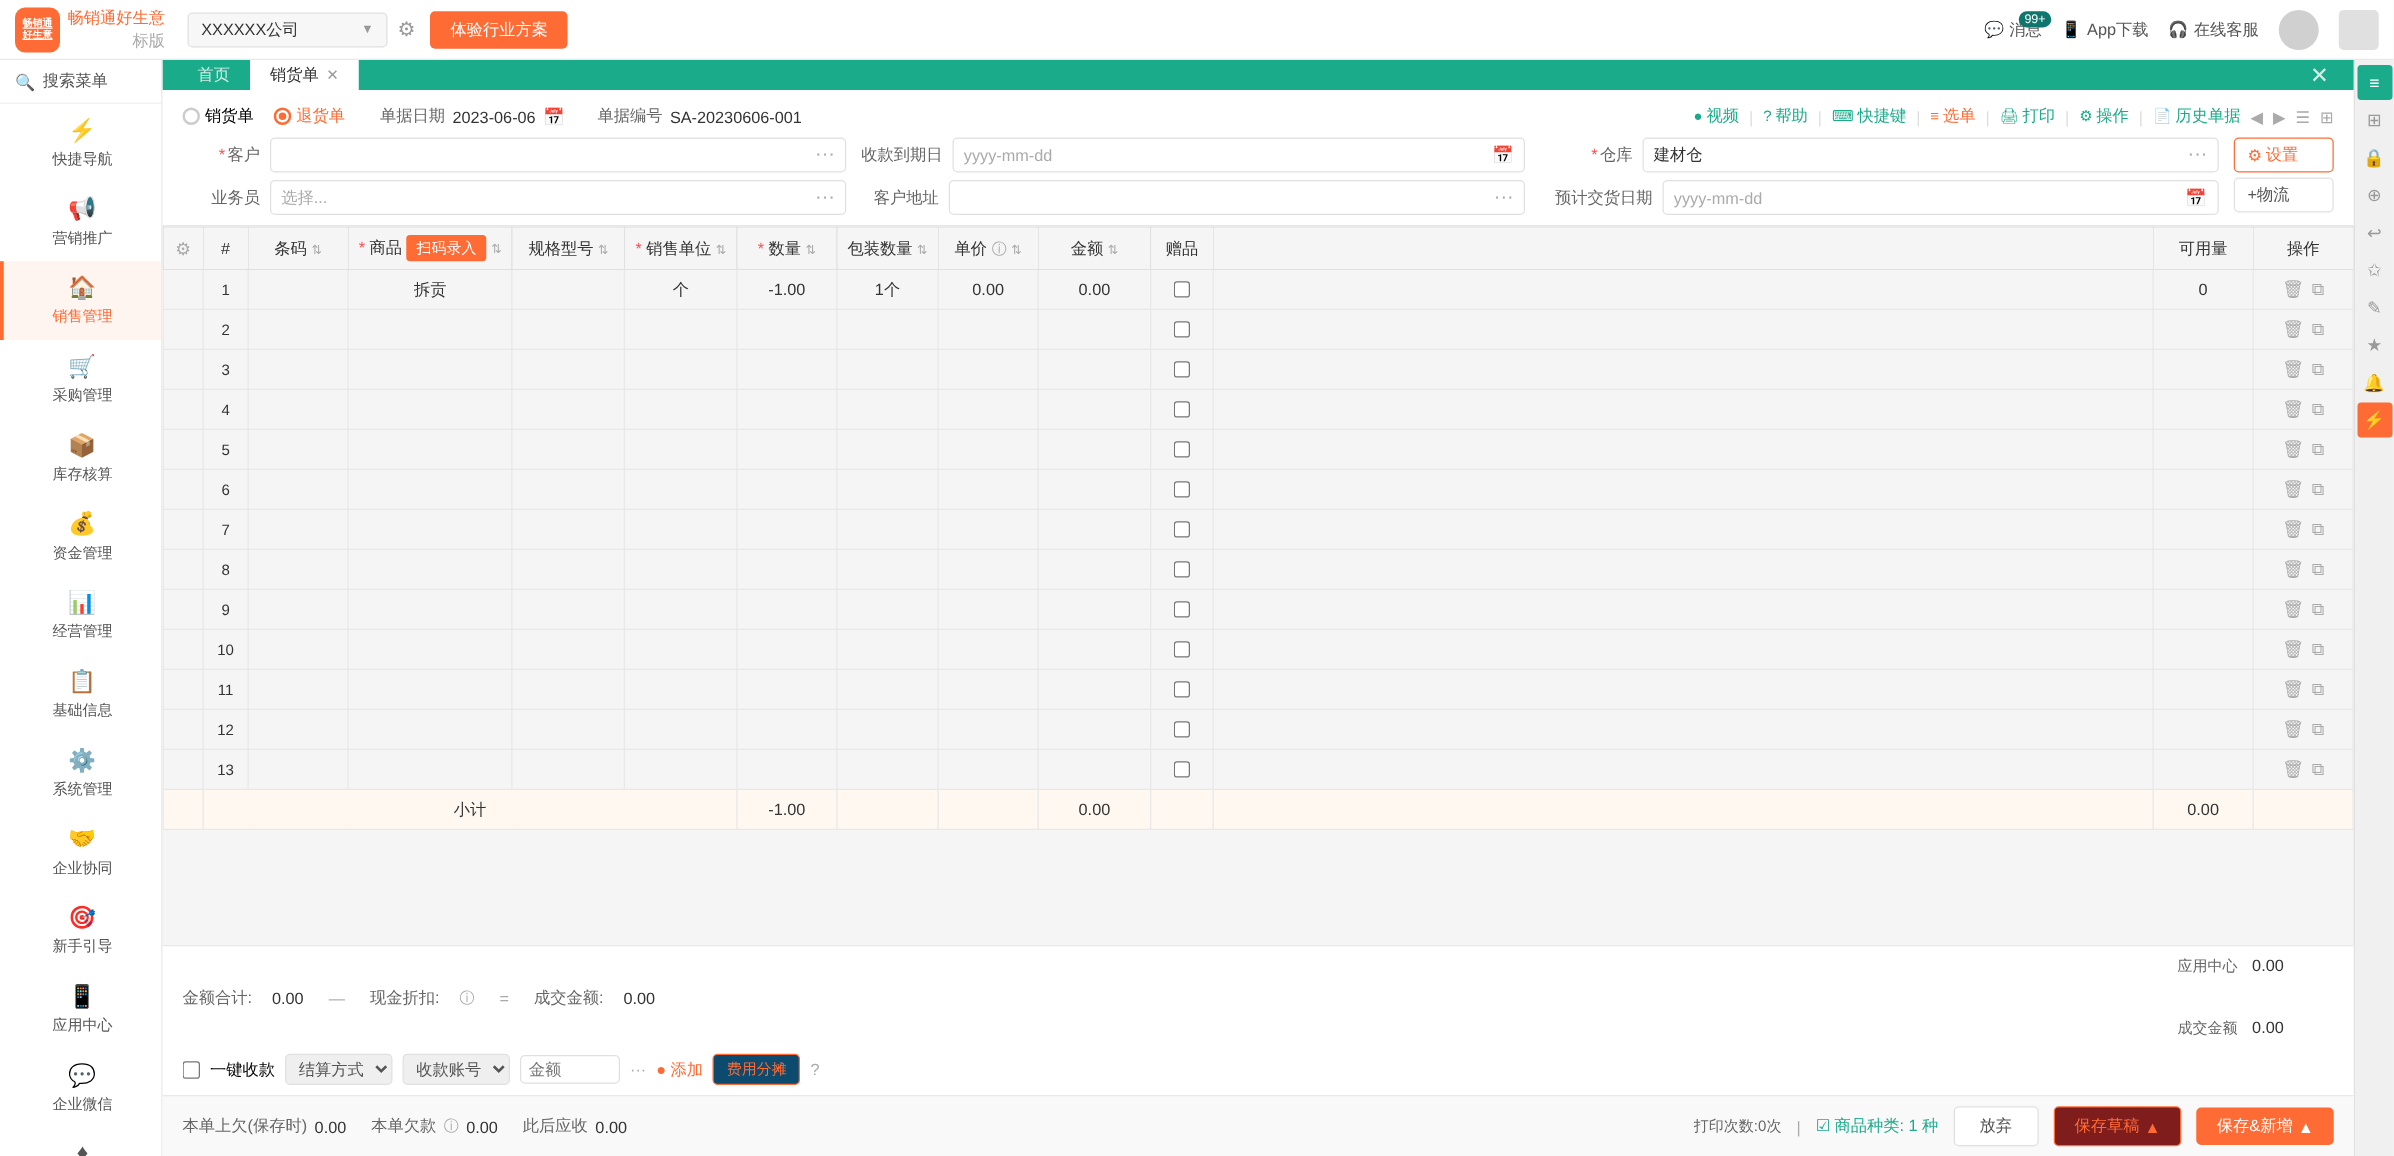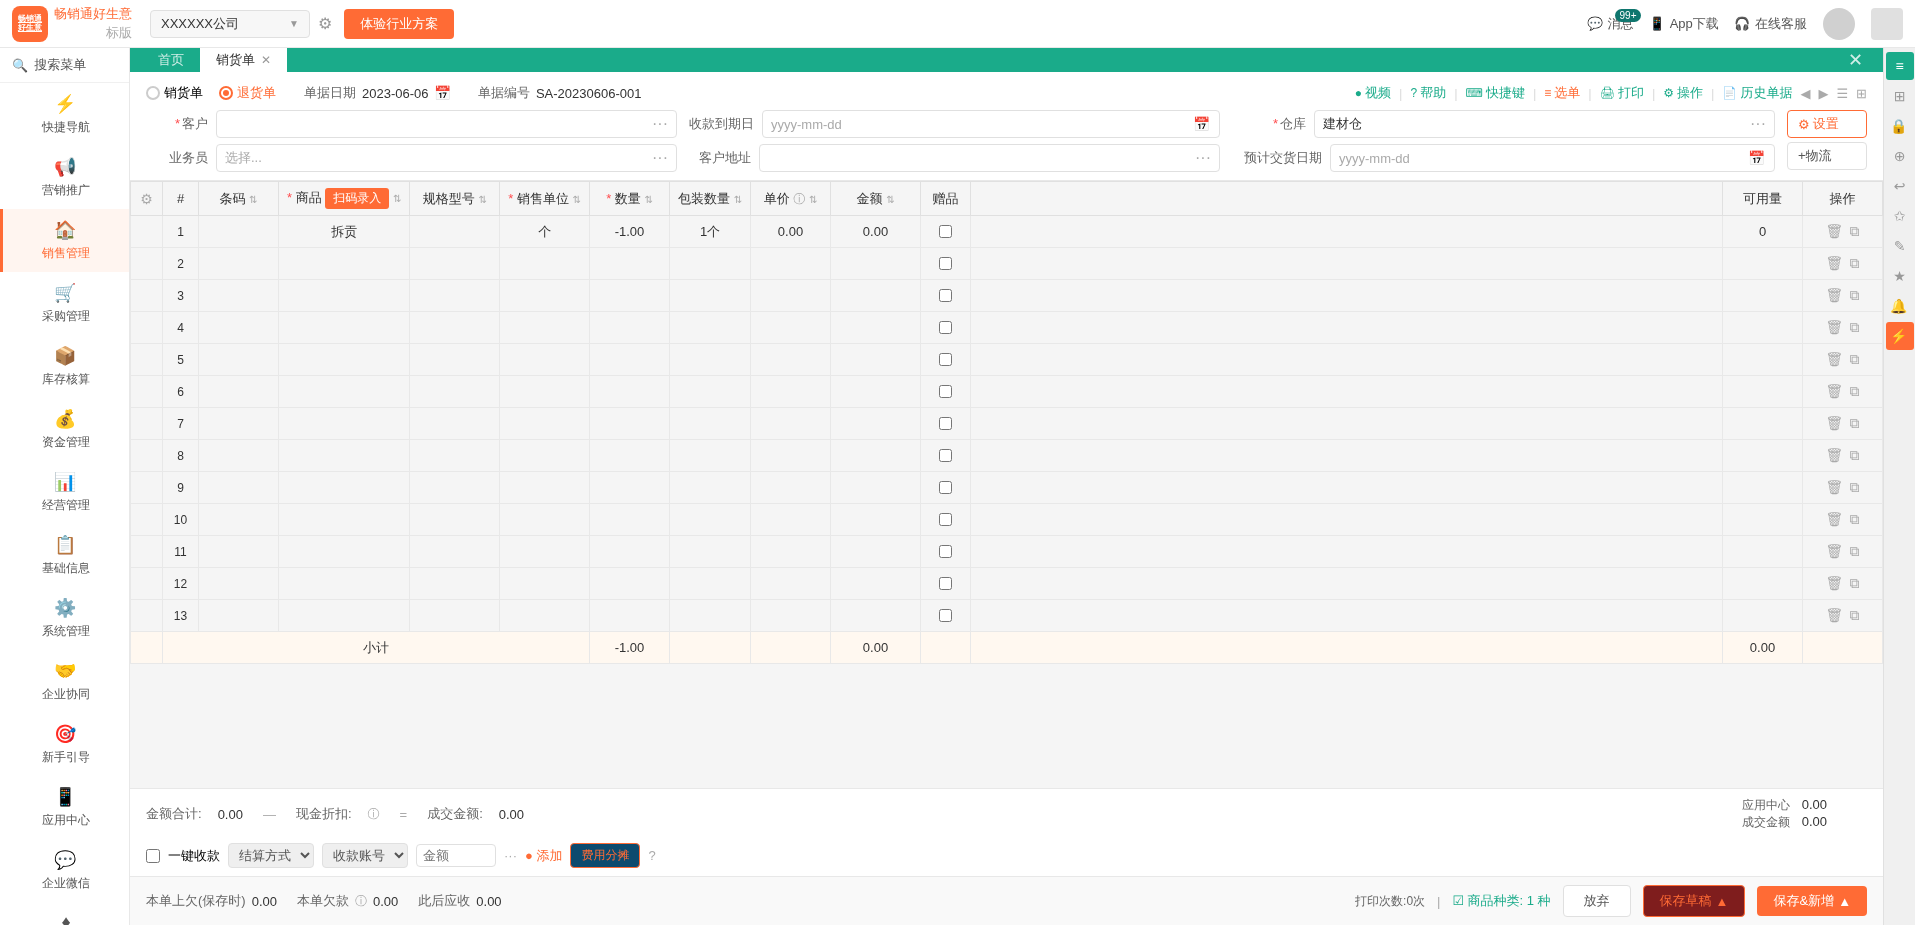--- a/index.html
+++ b/index.html
@@ -769,21 +769,21 @@
         <span class="total-label">成交金额:</span>
         <span class="total-value">0.00</span>
 
         <div style="margin-left: auto; text-align: right; padding-right: 40px;">
           <div style="display:flex; gap:20px; align-items:center;">
             <div>
               <span class="summary-label">应用中心</span>
               <span class="summary-value" style="margin-left:8px;">0.00</span>
             </div>
           </div>
-          <div style="display:flex; gap:20px; align-items:flex-end;">
+          <div style="display:flex; gap:20px; align-items:flex-end;margin-top:32px;">
             <div>
               <span class="summary-label">成交金额</span>
               <span class="summary-value" style="margin-left:8px;">0.00</span>
             </div>
           </div>
         </div>
       </div>
       <div class="footer-payment">
         <input type="checkbox" class="checkbox-small" style="">
         <span>一键收款</span>

